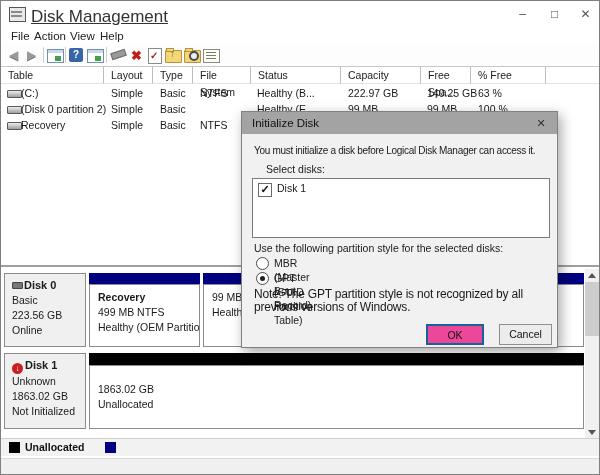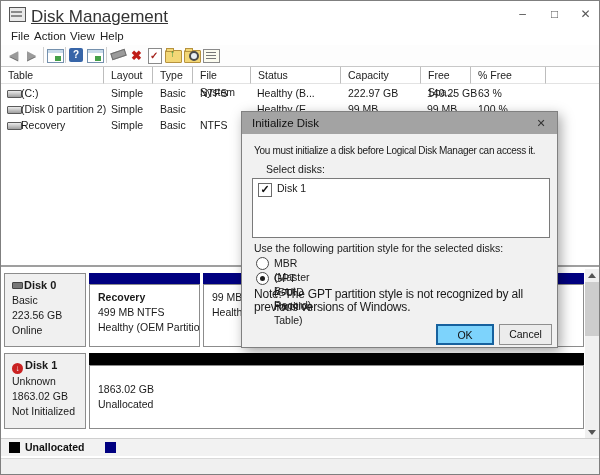--- a/index.html
+++ b/index.html
@@ -82,21 +82,21 @@
   .listbox{left:10px;top:66px;width:296px;height:58px;background:#fff;border:1px solid #7a7a7a;}
   .cb{left:5px;top:4px;width:12px;height:12px;background:#fff;border:1px solid #6b6b6b;font-size:11px;line-height:11px;text-align:center;font-weight:bold;color:#111;}
   .cb-label{left:24px;top:3px;font-size:10.5px;}
   .dlg-style{left:12px;top:130px;}
   .radio-row{left:14px;height:14px;}
   .radio{left:0;top:1px;width:11px;height:11px;border:1px solid #4a4a4a;border-radius:50%;background:#fff;}
   .radio.sel::after{content:"";position:absolute;left:3px;top:3px;width:5px;height:5px;border-radius:50%;background:#1f1f1f;}
   .radio-label{left:18px;top:0;font-size:10.5px;line-height:14px;}
   .dlg-note{left:12px;top:176px;width:298px;font-size:12px;letter-spacing:-0.2px;line-height:13px;}
   .btn{top:212px;height:21px;box-sizing:border-box;text-align:center;font-size:10.5px;line-height:18px;color:#111;}
-  .btn-ok{left:194px;width:58px;background:#7dd3fc;border:2px solid #16619e;}
+  .btn-ok{left:184px;width:58px;background:#ec4899;border:2px solid #16619e;}
   .btn-cancel{left:257px;width:53px;background:#ececec;border:1px solid #8f8f8f;line-height:19px;}
 </style>
 </head>
 <body>
 
 <div class="screen">
 
   <div class="abs titlebar">
     <span class="abs app-icon"></span>
     <span class="abs win-title">Disk Management</span>

